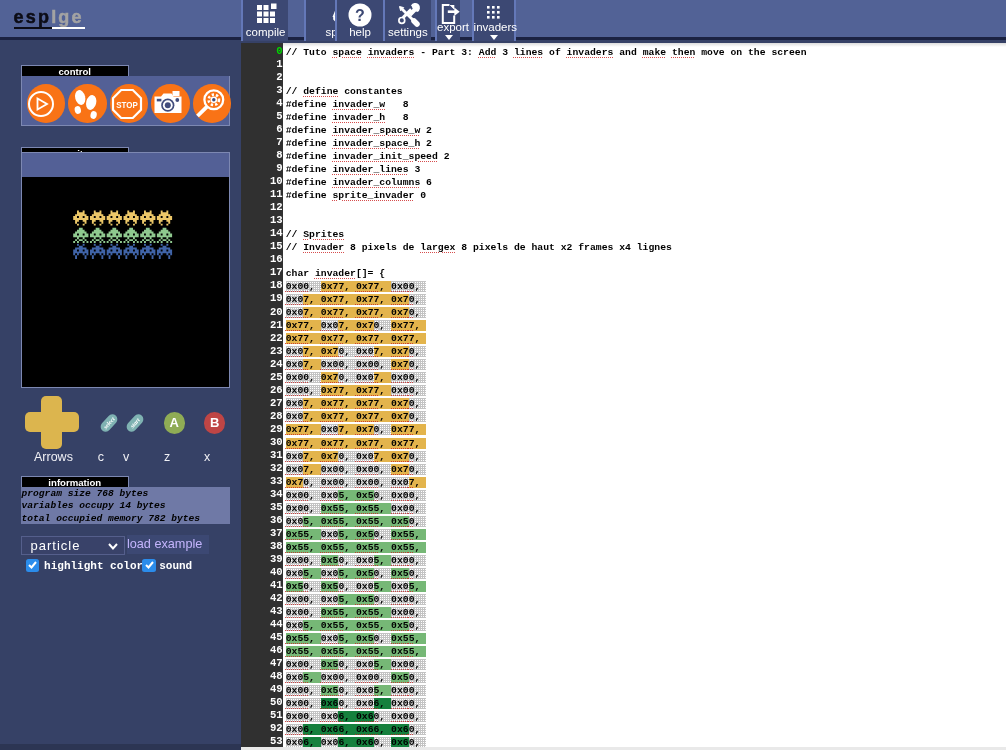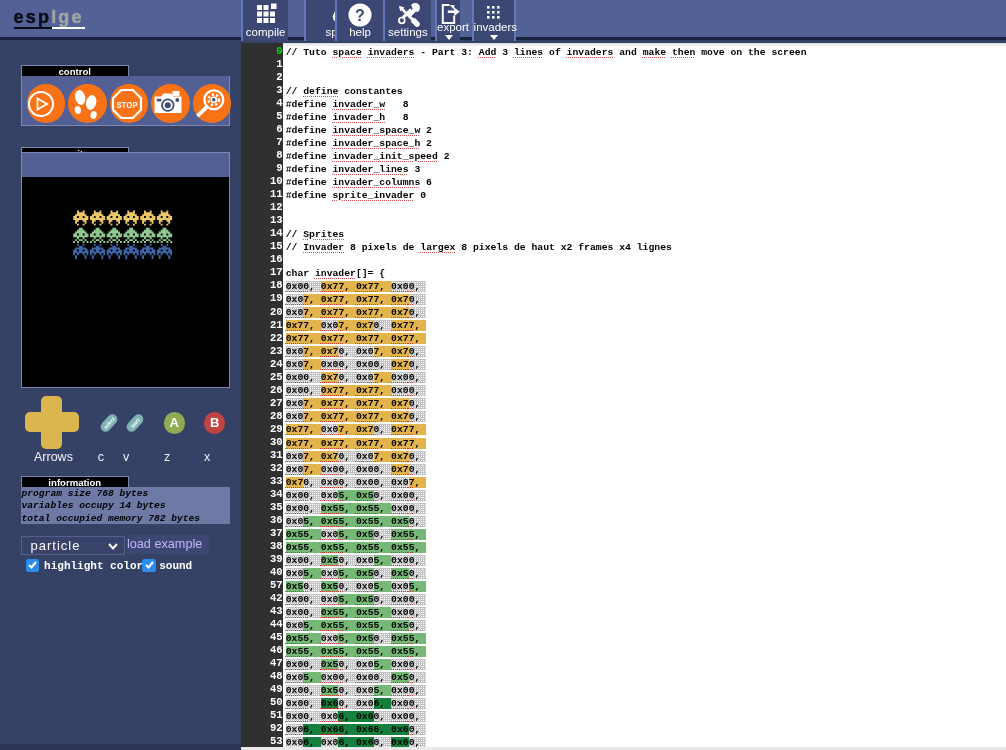--- a/index.html
+++ b/index.html
@@ -81,21 +81,21 @@
     <div class="gn">31</div>
     <div class="gn">32</div>
     <div class="gn">33</div>
     <div class="gn">34</div>
     <div class="gn">35</div>
     <div class="gn">36</div>
     <div class="gn">37</div>
     <div class="gn">38</div>
     <div class="gn">39</div>
     <div class="gn">40</div>
-    <div class="gn">57</div>
+    <div class="gn">41</div>
     <div class="gn">42</div>
     <div class="gn">43</div>
     <div class="gn">44</div>
     <div class="gn">45</div>
     <div class="gn">46</div>
     <div class="gn">47</div>
     <div class="gn">48</div>
     <div class="gn">49</div>
     <div class="gn">50</div>
     <div class="gn">51</div>

